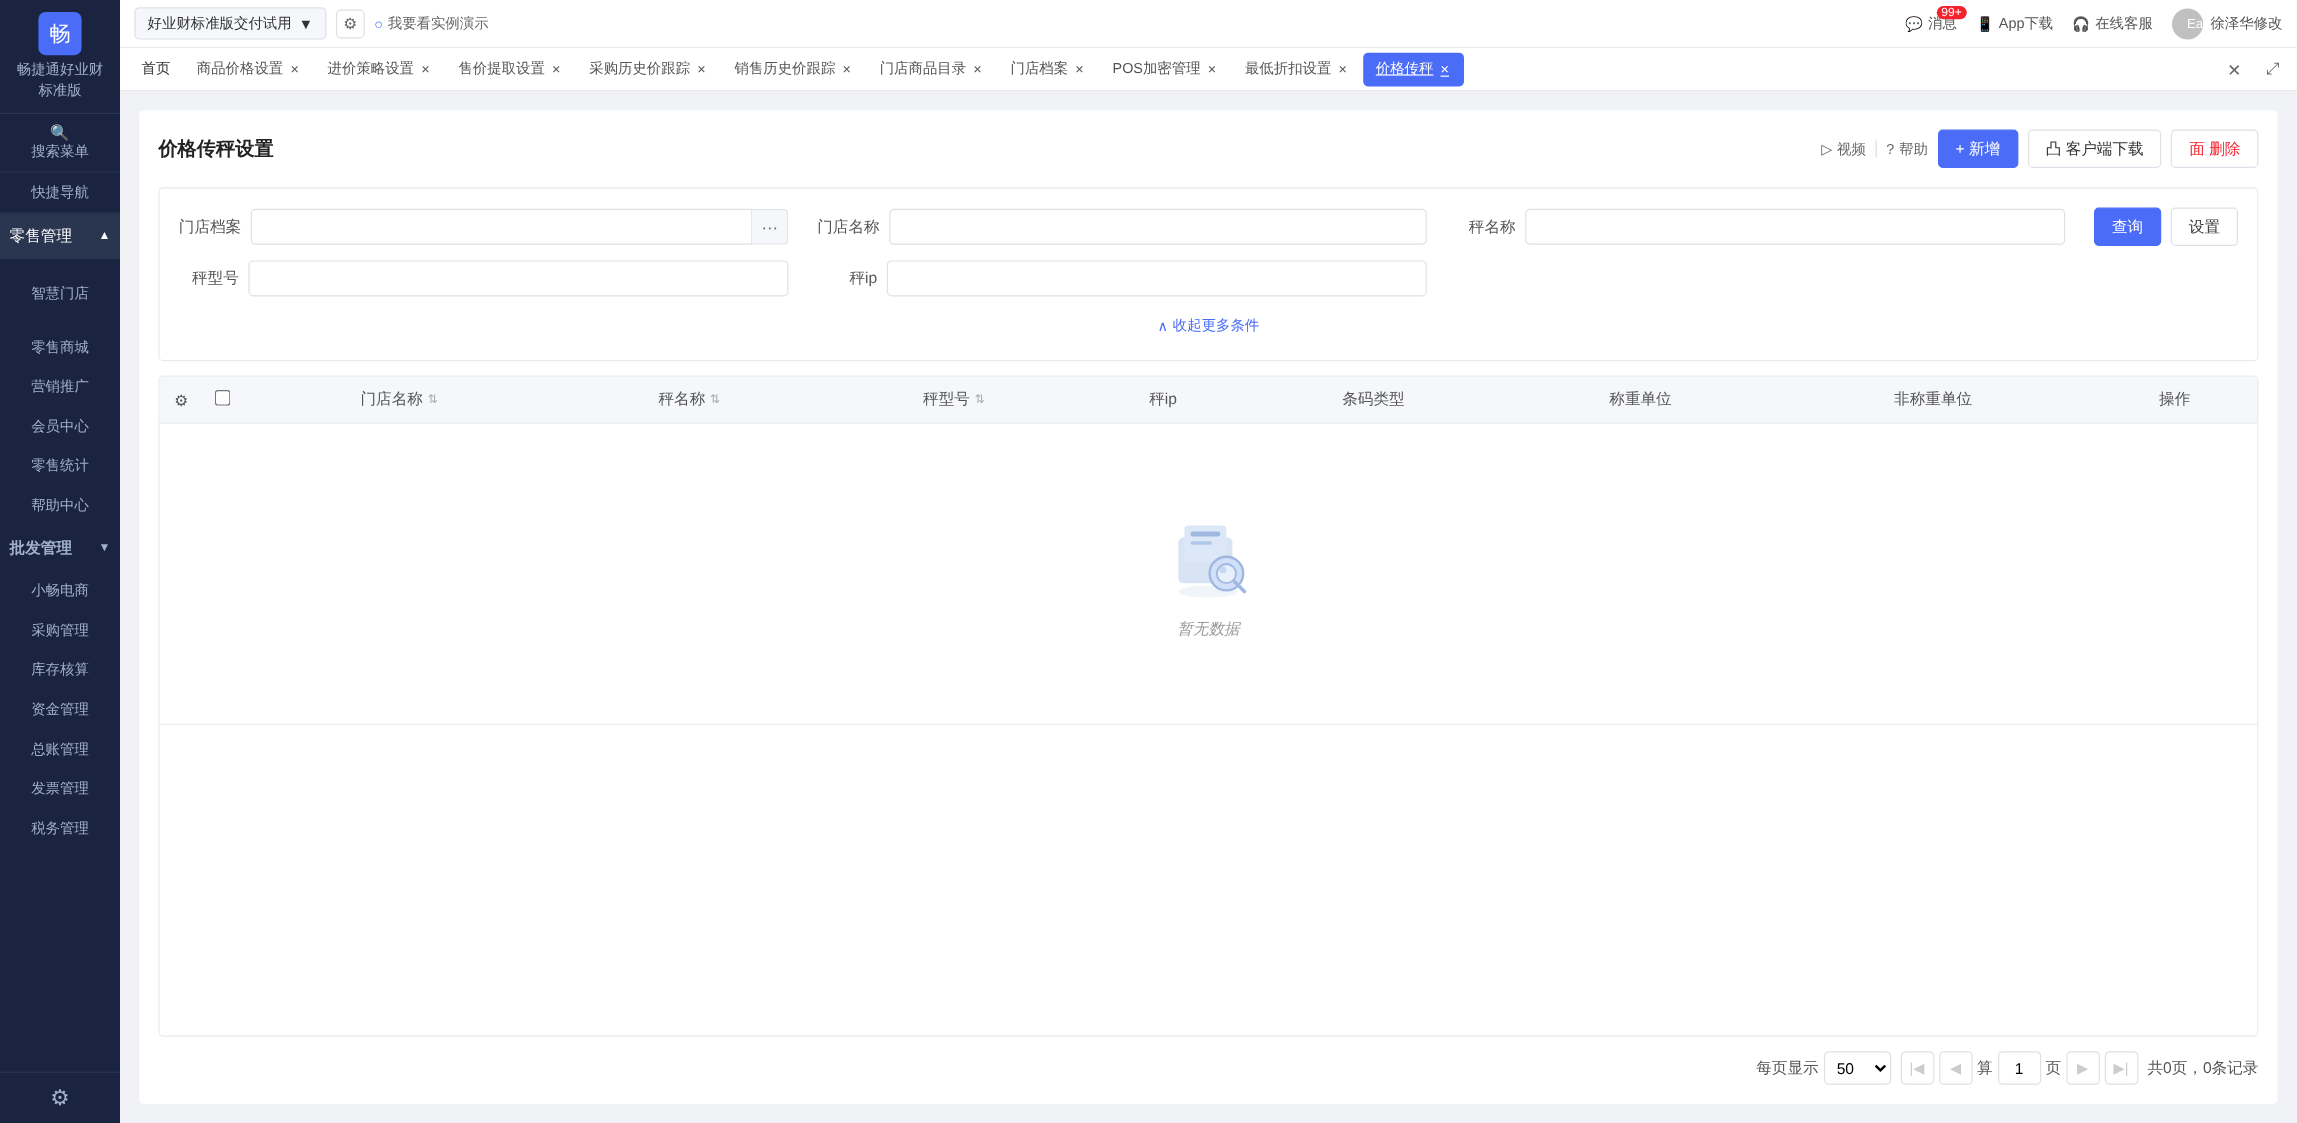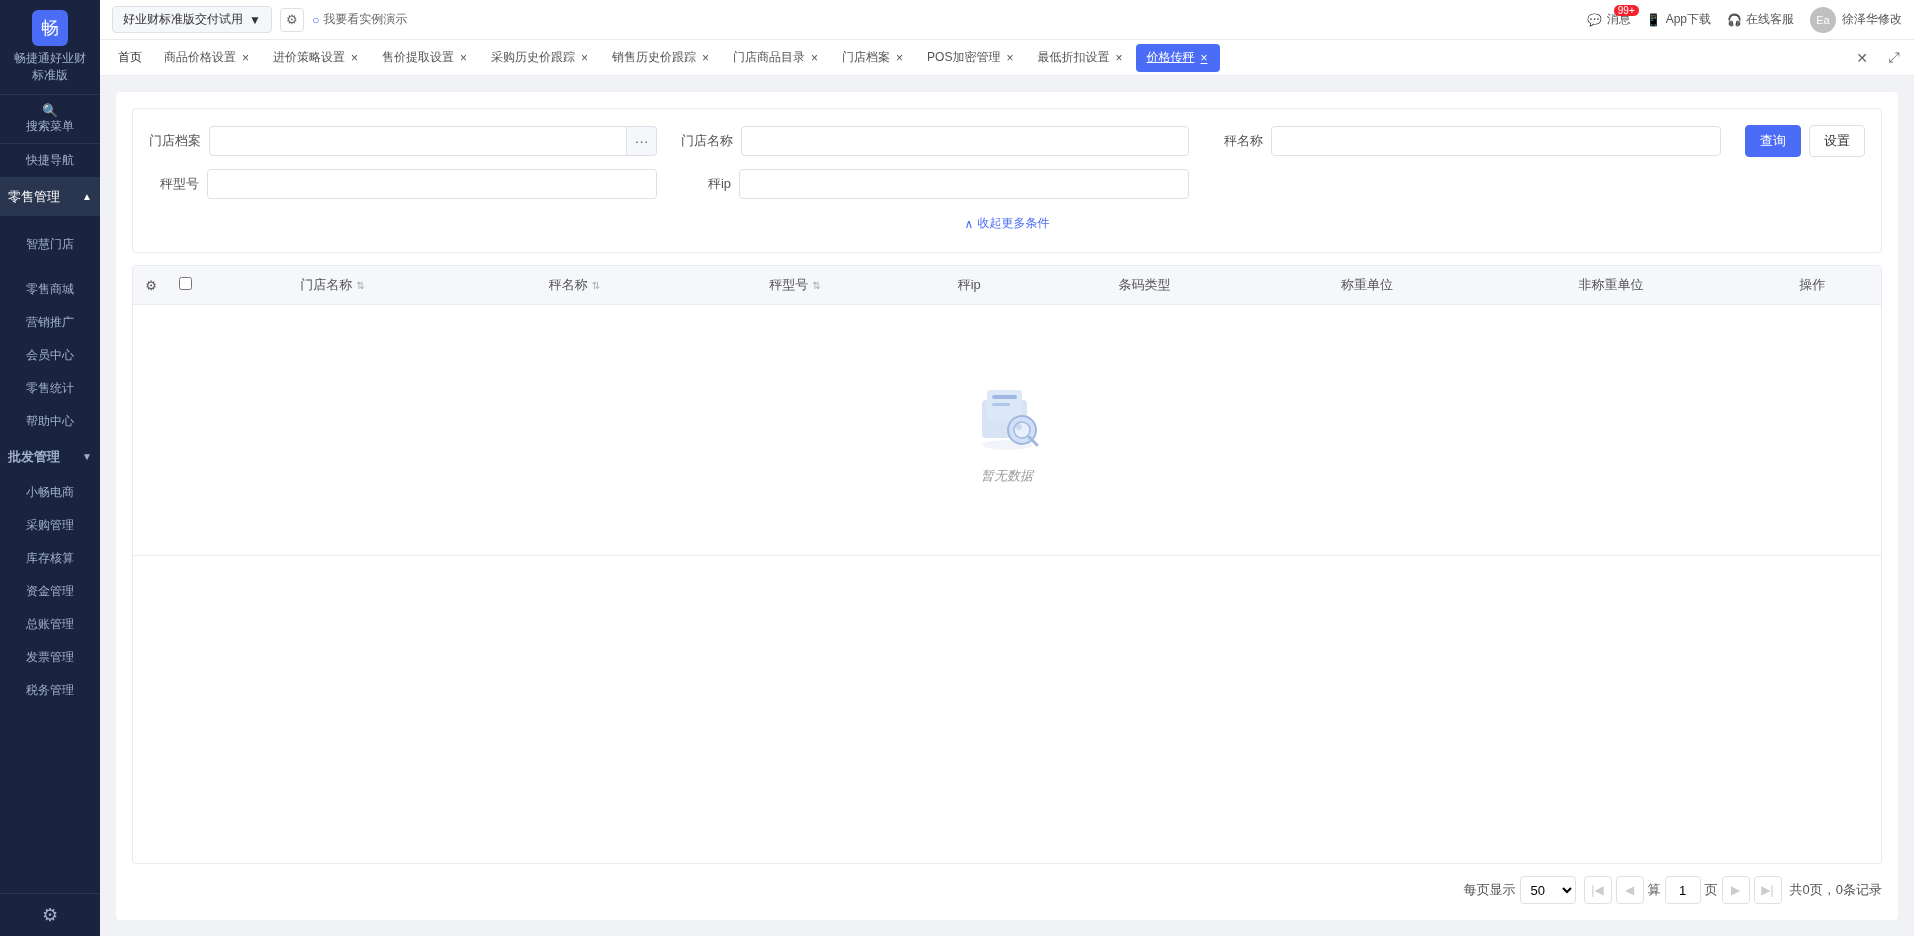--- a/index.html
+++ b/index.html
@@ -129,21 +129,21 @@
       min-width: 16px;
       text-align: center;
     }
     .user-avatar {
       width: 26px;
       height: 26px;
       border-radius: 50%;
       background: #c0c0c0;
       display: flex;
       align-items: center;
-      justify-content: center;
+      justify-content: flex-end;
       font-size: 11px;
       color: #fff;
     }
 
     
     .tabbar {
       background: #fff;
       height: 36px;
       display: flex;
       align-items: center;
@@ -633,20 +633,43 @@
       </div>
       <div class="tab-control-btn">
         <span>⤢</span>
       </div>
     </div>
   </div>
 
   <div class="content-area">
     <div class="page-card">
 
+      <div class="page-header">
+        <div class="page-title">价格传秤设置</div>
+        <div class="page-header-actions">
+          <div class="header-link">
+            <span>▷</span>
+            <span>视频</span>
+          </div>
+          <div class="divider-v"></div>
+          <div class="header-link">
+            <span>?</span>
+            <span>帮助</span>
+          </div>
+          <button class="btn btn-primary">
+            <span>+ 新增</span>
+          </button>
+          <button class="btn btn-default">
+            <span>凸 客户端下载</span>
+          </button>
+          <button class="btn btn-danger">
+            <span>面 删除</span>
+          </button>
+        </div>
+      </div>
 
       <div class="search-form">
         <div class="form-row">
           <div class="form-item">
             <label class="form-label">门店档案</label>
             <div class="form-input-with-btn">
               <input class="form-input-ellipsis" type="text" style="">
               <div class="form-ellipsis-btn">···</div>
             </div>
           </div>

